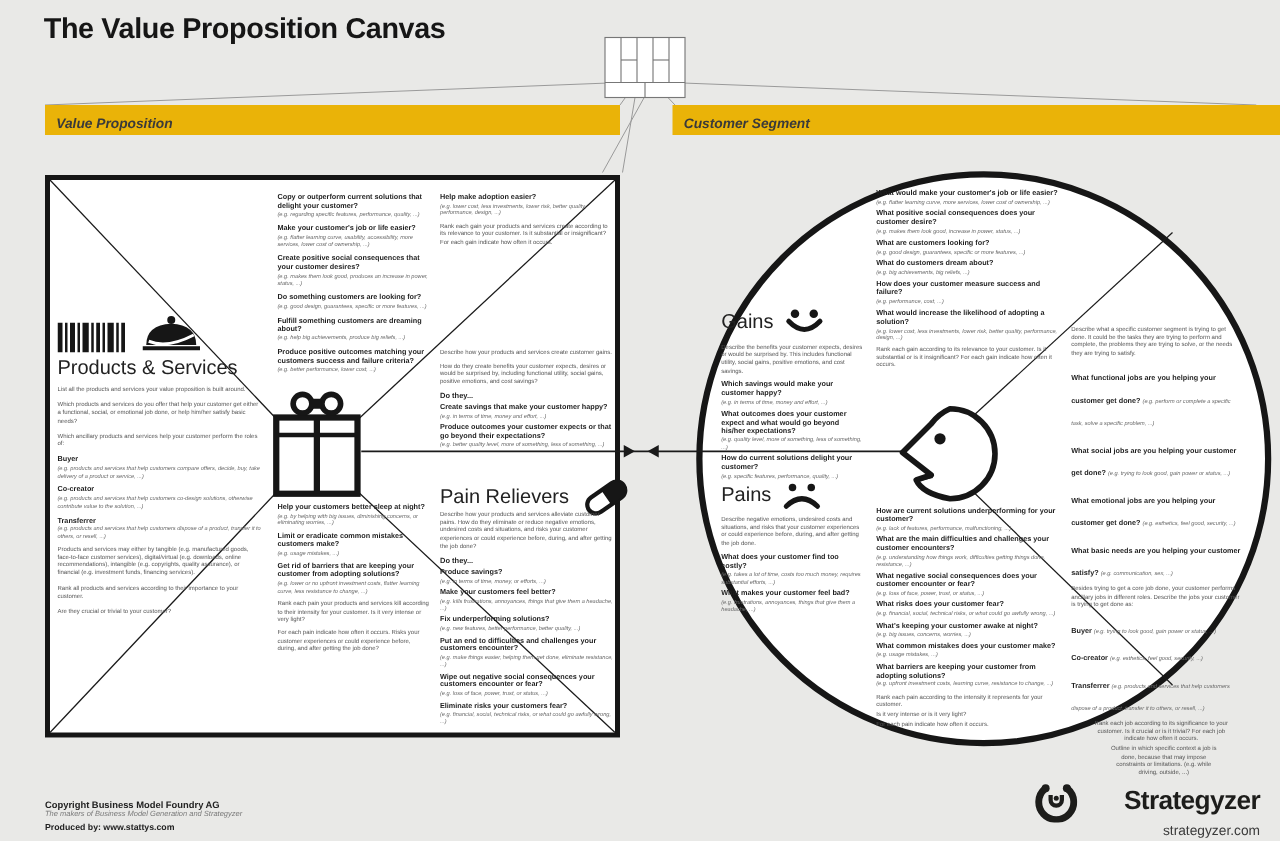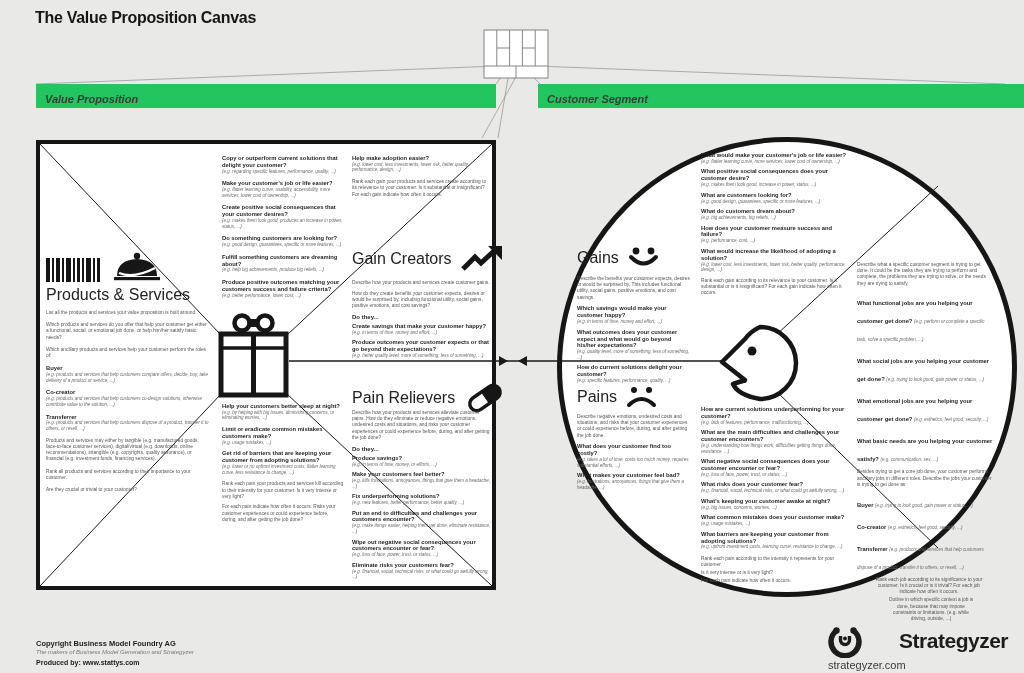--- a/index.html
+++ b/index.html
@@ -1,19 +1,19 @@
 <!DOCTYPE html>
 <html><head>
 <meta charset="utf-8">
 <style>
   html,body{margin:0;padding:0;background:#cfcfcf;}
   .page{position:relative;width:1024px;height:673px;background:#e9e9e7;font-family:"Liberation Sans",sans-serif;overflow:hidden;}
   .abs{position:absolute;}
-  .title{left:35px;top:9px;font-size:16px;font-weight:bold;color:#161616;letter-spacing:-0.3px;z-index:6;}
-  .bar{top:84px;height:24px;background:#22c55e;z-index:2;box-sizing:border-box;padding:5px 12px 0 9px;}
+  .title{left:35px;top:9px;font-size:23px;font-weight:bold;color:#161616;letter-spacing:-0.3px;z-index:6;}
+  .bar{top:84px;height:24px;background:#eab308;z-index:2;box-sizing:border-box;padding:5px 12px 0 9px;}
   .bar-left{left:36px;width:460px;}
   .bar-right{left:538px;width:504px;}
   .bar-label{font-style:italic;font-size:11px;font-weight:bold;color:#3a3a3a;}
   .square{left:36px;top:140px;width:460px;height:450px;background:#fff;border:4px solid #161616;box-sizing:border-box;z-index:3;}
   .bigcircle{left:557px;top:137px;width:460px;height:460px;background:#fff;border:5px solid #161616;border-radius:50%;box-sizing:border-box;z-index:3;}
   svg.lines-back{left:0;top:0;z-index:1;pointer-events:none;}
   svg.lines-front{left:0;top:0;z-index:4;pointer-events:none;}
   .txt{z-index:5;}
   .h1{font-size:16px;color:#222;line-height:1;white-space:nowrap;}
   .hrow{display:flex;align-items:center;gap:9px;margin-bottom:6px;}
@@ -43,21 +43,21 @@
   .jobs-col{left:857px;top:262px;width:136px;}
   .jobs-note1{margin:4px 0 0 16px;width:112px;text-align:center;}
   .jobs-note2{margin:2px 0 0 30px;width:88px;text-align:center;}
   .foot{left:36px;top:639px;z-index:6;}
   .foot-copy{font-size:7.5px;font-weight:bold;color:#222;}
   .foot-makers{font-size:6px;font-style:italic;color:#7a7a7a;margin-top:1px;}
   .foot-prod{font-size:7px;font-weight:bold;color:#222;margin-top:4px;}
   .brand{left:828px;top:624px;z-index:6;width:180px;}
   .brand-row{display:flex;align-items:center;gap:5px;justify-content:space-between;}
   .brand-name{font-size:21px;font-weight:bold;color:#1d1d1b;letter-spacing:-0.5px;}
-  .brand-url{font-size:11px;color:#3a3a3a;text-align:left;margin-top:1px;}
+  .brand-url{font-size:11px;color:#3a3a3a;text-align:right;margin-top:1px;}
 </style>
 </head>
 <body>
 
 <div class="page">
 
   <svg class="abs lines-back" width="1024" height="673">
     <g stroke="#9a9a9a" stroke-width="0.8" fill="none">
       <line x1="36" y1="84" x2="497" y2="66"></line>
       <line x1="496" y1="84" x2="509" y2="66"></line>
@@ -207,27 +207,20 @@
   <div class="abs txt gc-right">
     <div>
         <div class="qa">
           <div class="q">Help make adoption easier?</div>
           <div class="e">(e.g. lower cost, less investments, lower risk, better quality, performance, design, ...)</div>
         </div>
       </div>
     <p class="tp" style="margin-top:6px;">Rank each gain your products and services create according to its relevance to your customer. Is it substantial or insignificant? For each gain indicate how often it occurs.</p>
   </div>
 
-  <div class="abs txt gc-headrow hrow">
-    <span class="h1">Gain Creators</span>
-    <svg width="42" height="26">
-      <polyline points="2,23 14,11 20,17 33,5" stroke="#161616" stroke-width="5" fill="none"></polyline>
-      <polygon points="27,0 41,0 41,14" fill="#161616"></polygon>
-    </svg>
-  </div>
   <div class="abs txt gc-body">
     <div>
         <p class="tp">Describe how your products and services create customer gains.</p>
         <p class="tp">How do they create benefits your customer expects, desires or would be surprised by, including functional utility, social gains, positive emotions, and cost savings?</p>
       </div>
     <div class="dothey">Do they...</div>
     <div>
         <div class="qa">
           <div class="q">Create savings that make your customer happy?</div>
           <div class="e">(e.g. in terms of time, money and effort, ...)</div>

